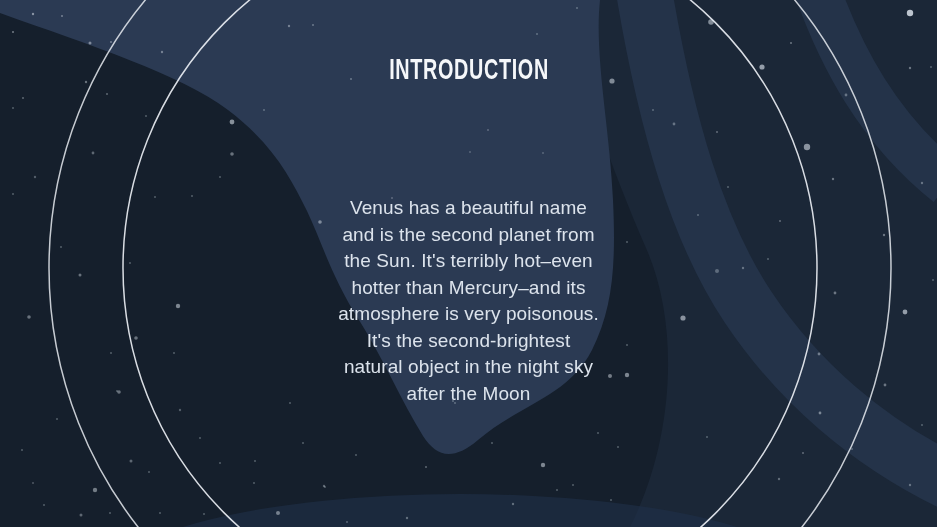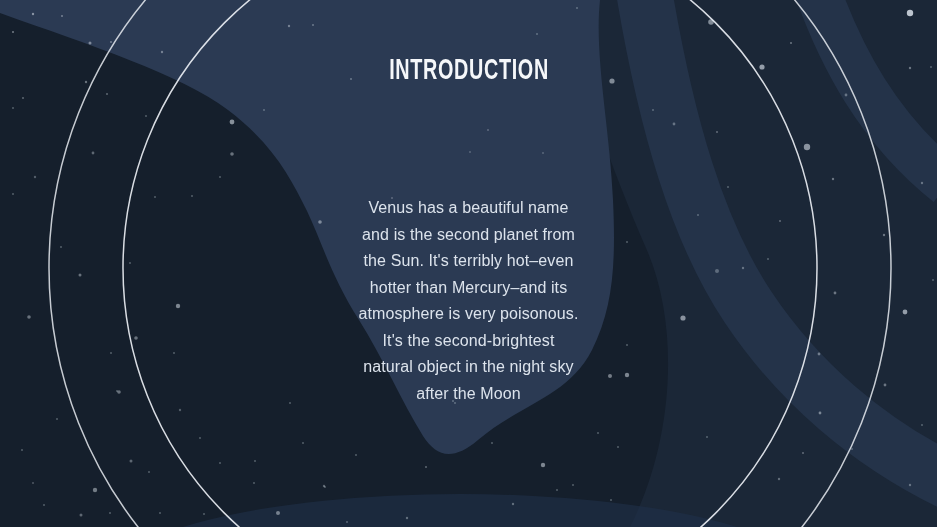--- a/index.html
+++ b/index.html
@@ -17,21 +17,21 @@
     font-weight:bold; font-size:30px; letter-spacing:1px;
     color:#f5f7fa;
     transform:scaleX(0.66); transform-origin:50% 50%;
     white-space:nowrap;
   }
   .body-wrap {
     position:absolute; top:195px; left:0; width:937px; text-align:center;
   }
   .body-text {
     display:inline-block;
-    font-size:16px; line-height:26.5px; letter-spacing:0.1px;
+    font-size:19px; line-height:26.5px; letter-spacing:0.1px;
     color:#dce3ec;
     white-space:pre-line;
   }
 </style>
 </head>
 <body>
 
 <div class="slide">
 
   <svg class="bg-svg" viewBox="0 0 937 527" xmlns="http://www.w3.org/2000/svg">

